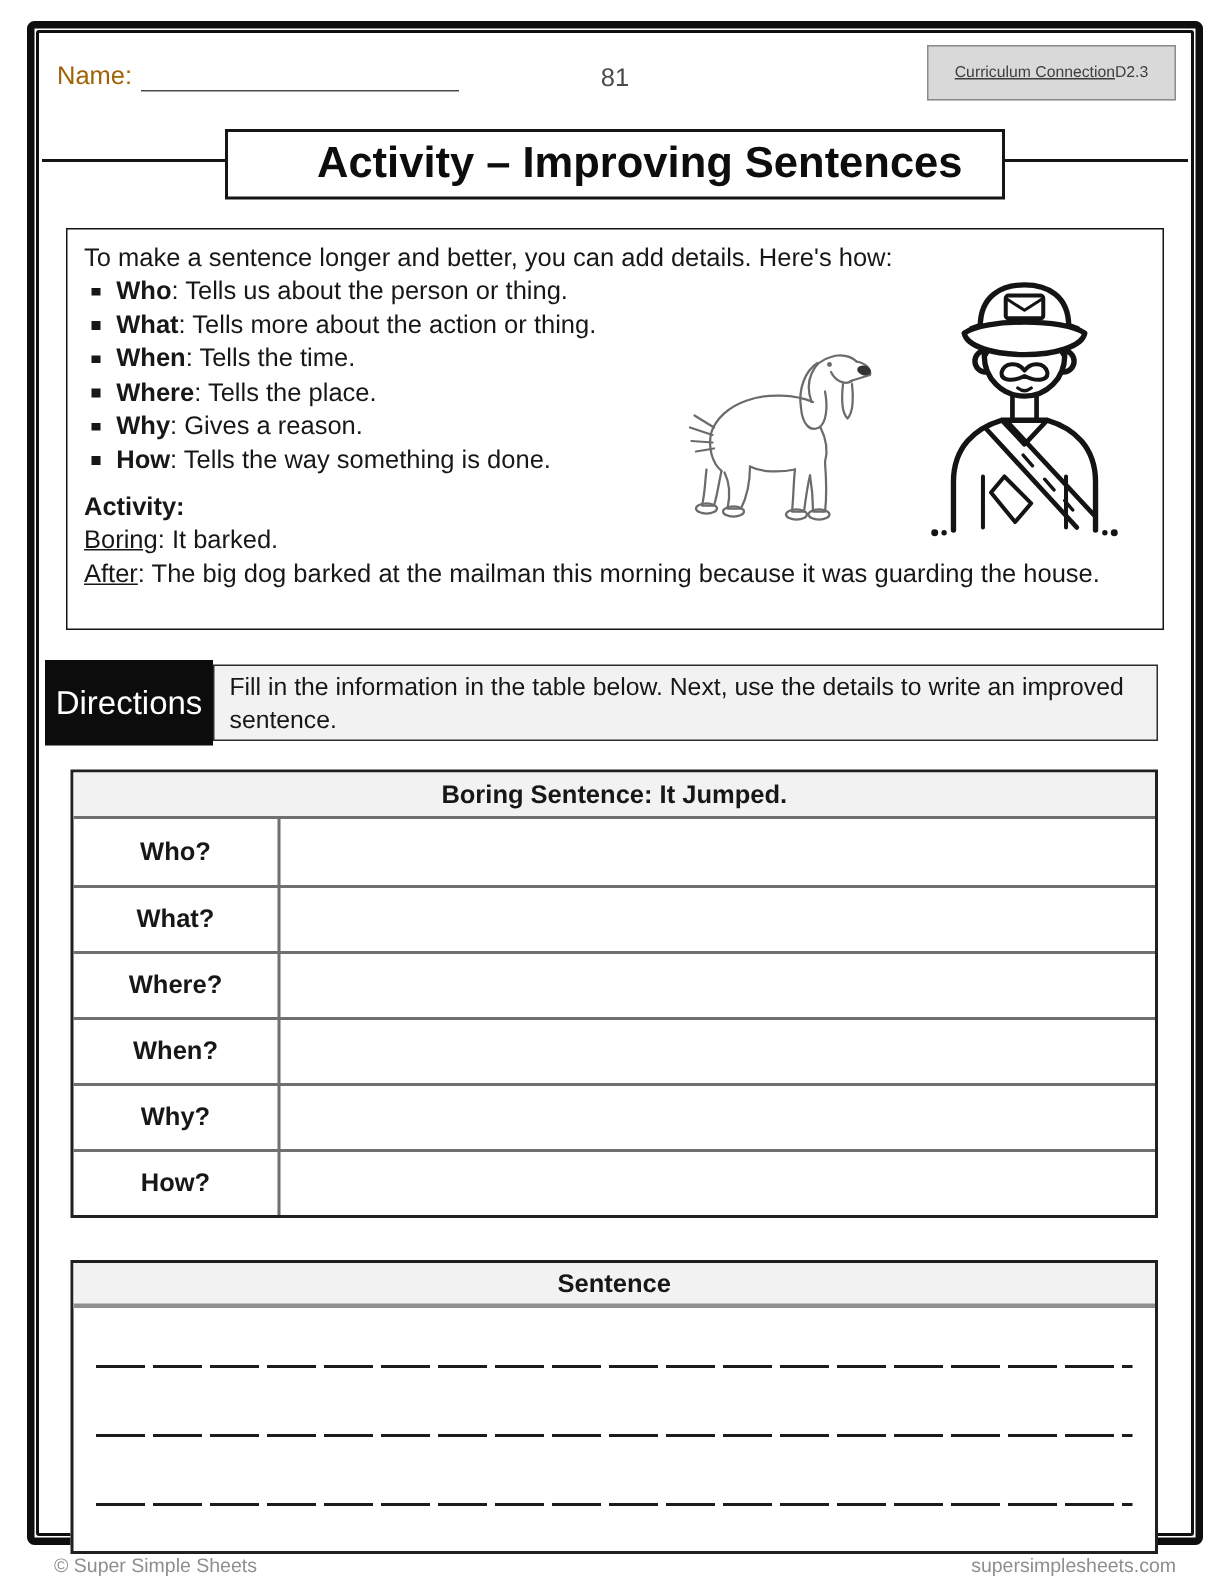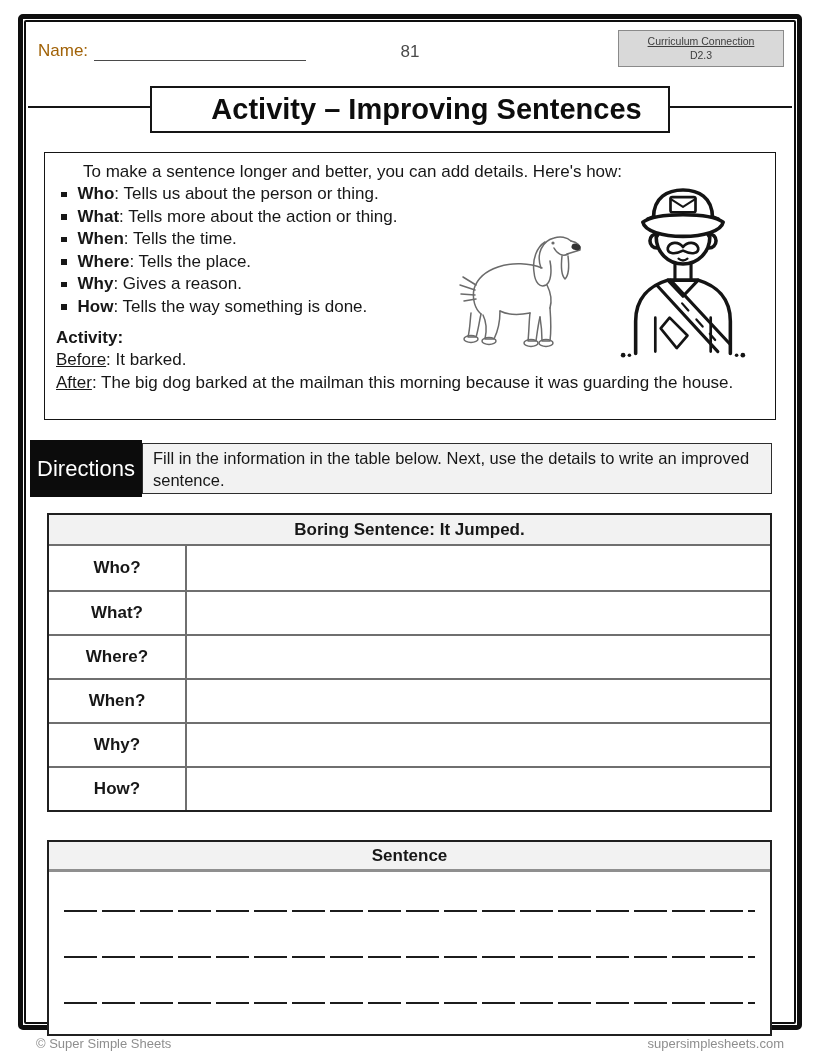--- a/index.html
+++ b/index.html
@@ -12,34 +12,34 @@
                  border:5px solid #0e0e0e; border-radius:5px; }
   .frame-inner { position:absolute; inset:1px; border:2px solid #0e0e0e; border-radius:2px; }
 
   
   .name-row { position:absolute; left:38px; top:41px; display:flex; align-items:flex-end;
               font-size:17px; color:#a16207; }
   .name-line { width:212px; height:18px; border-bottom:1.6px solid #4a4a4a; margin-left:6px; }
   .page-number { position:absolute; left:0; right:0; top:42px; text-align:center;
                  font-size:17px; color:#4a4a4a; }
   .curriculum-box { position:absolute; top:30px; right:36px; width:166px; height:37px;
-                    background:#d9d9d9; border:1px solid #8a8a8a; display:flex; flex-direction:column;
+                    background:#d9d9d9; border:1px solid #8a8a8a; display:flex; flex-direction:row;
                     align-items:center; justify-content:center; font-size:10.5px; color:#3d3d3d; line-height:1.3; }
   .curriculum-box .cc-title { text-decoration:underline; }
 
   
   .title-rule { position:absolute; top:106px; left:28px; right:28px; height:2px; background:#151515; }
   .title-box { position:absolute; top:86px; left:150px; width:520px; height:47px; background:#fff;
                border:2px solid #151515; display:flex; align-items:center; justify-content:center;
                font-size:29px; font-weight:bold; color:#0d0d0d;padding-left:33px; }
 
   
   .info-box { position:absolute; top:152px; left:44px; width:732px; height:268px;
               border:1.7px solid #151515; padding:7px 11px; font-size:17px; color:#171717; }
-  .info-intro { line-height:23px;margin-left:27px; }
+  .info-intro { line-height:23px; }
   .info-bullets { list-style:none; margin-left:5px; }
   .info-bullets li { display:flex; gap:11px; line-height:22.6px; }
   .bullet-square { width:5.5px; height:5.5px; background:#171717; margin-top:8.5px; flex:none; }
   .term { font-weight:bold; }
   .examples-label { font-weight:bold; margin-top:8px; line-height:22.6px; }
   .example-line { line-height:22.6px; }
   .ex-label { text-decoration:underline; }
   .dog-illo { position:absolute; left:405px; top:79px; }
   .mailman-illo { position:absolute; left:571px; top:22px; }
 
@@ -120,21 +120,21 @@
           <span class="bullet-square"></span>
           <span><span class="term">Why</span><span>: Gives a reason.</span></span>
         </li>
       <li>
           <span class="bullet-square"></span>
           <span><span class="term">How</span><span>: Tells the way something is done.</span></span>
         </li>
     </ul>
     <div class="examples-label">Activity:</div>
     <div class="example-line">
-      <span class="ex-label">Before</span><span>: It barked.</span>
+      <span class="ex-label">Boring</span><span>: It barked.</span>
     </div>
     <div class="example-line">
       <span class="ex-label">After</span><span>: The big dog barked at the mailman this morning because it was guarding the house.</span>
     </div>
 
     <svg class="dog-illo" width="148" height="133" viewBox="0 0 148 133">
       <g fill="none" stroke="#6b6b6b" stroke-width="1.5" stroke-linecap="round" stroke-linejoin="round">
         <path d="M91,36 C86,22 92,9 104,6 C110,4 117,5 121,9"></path>
         <path d="M121,9 C127,10 131,14 130,18 L117,22"></path>
         <path d="M104,16 C107,22 113,25 118,22"></path>

